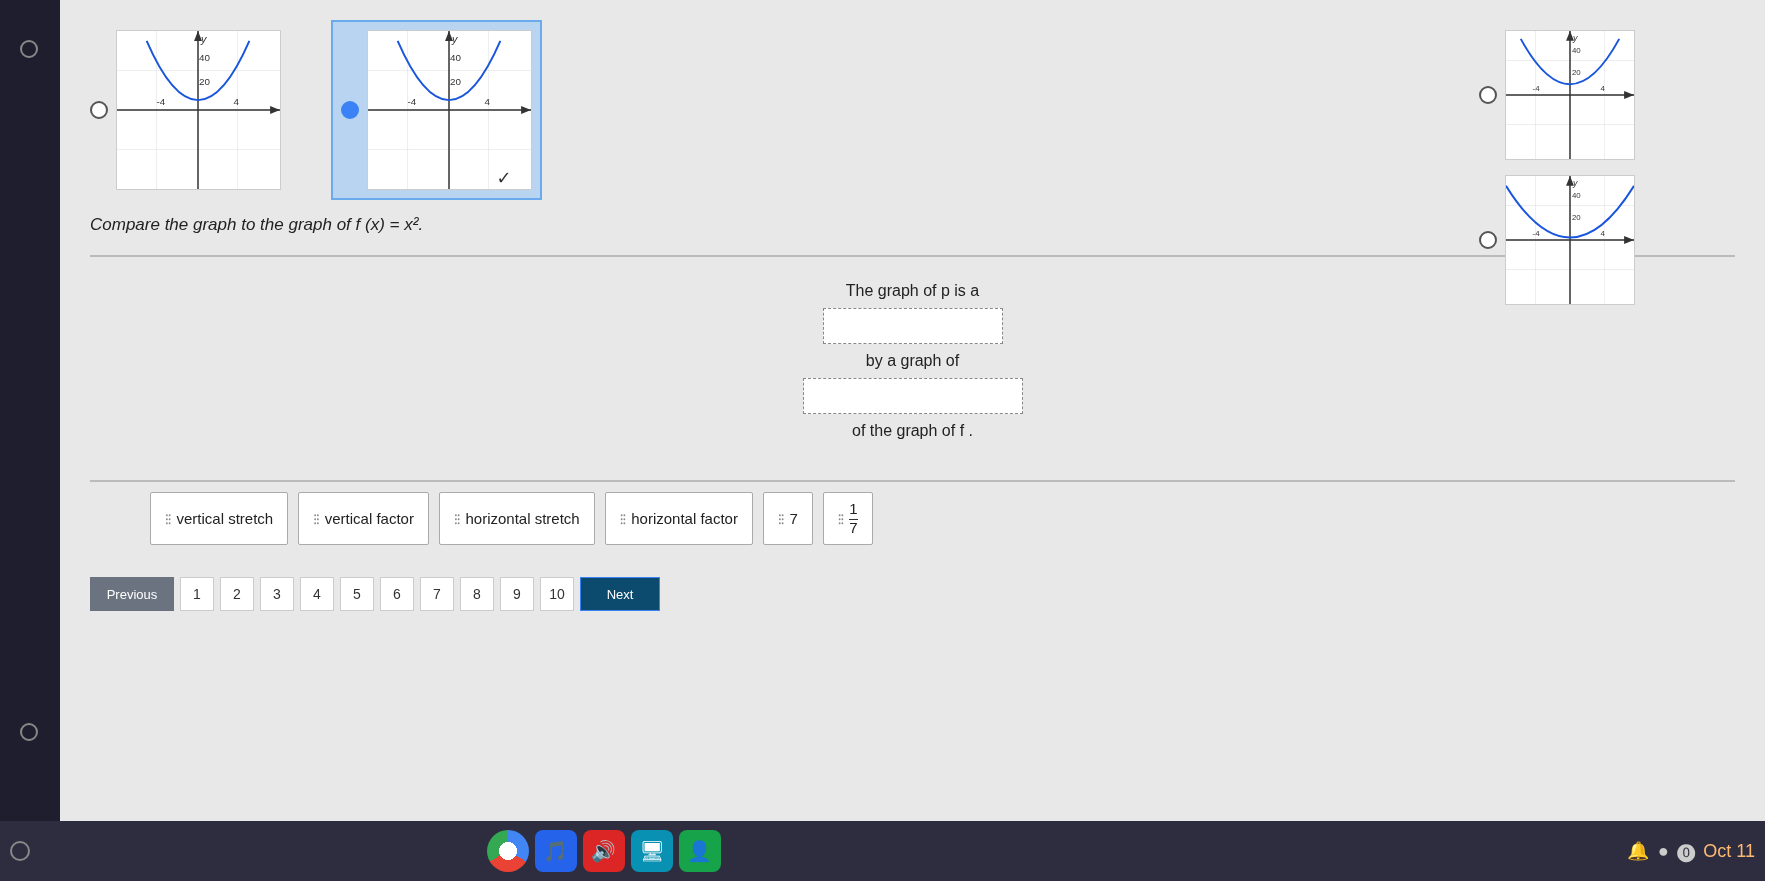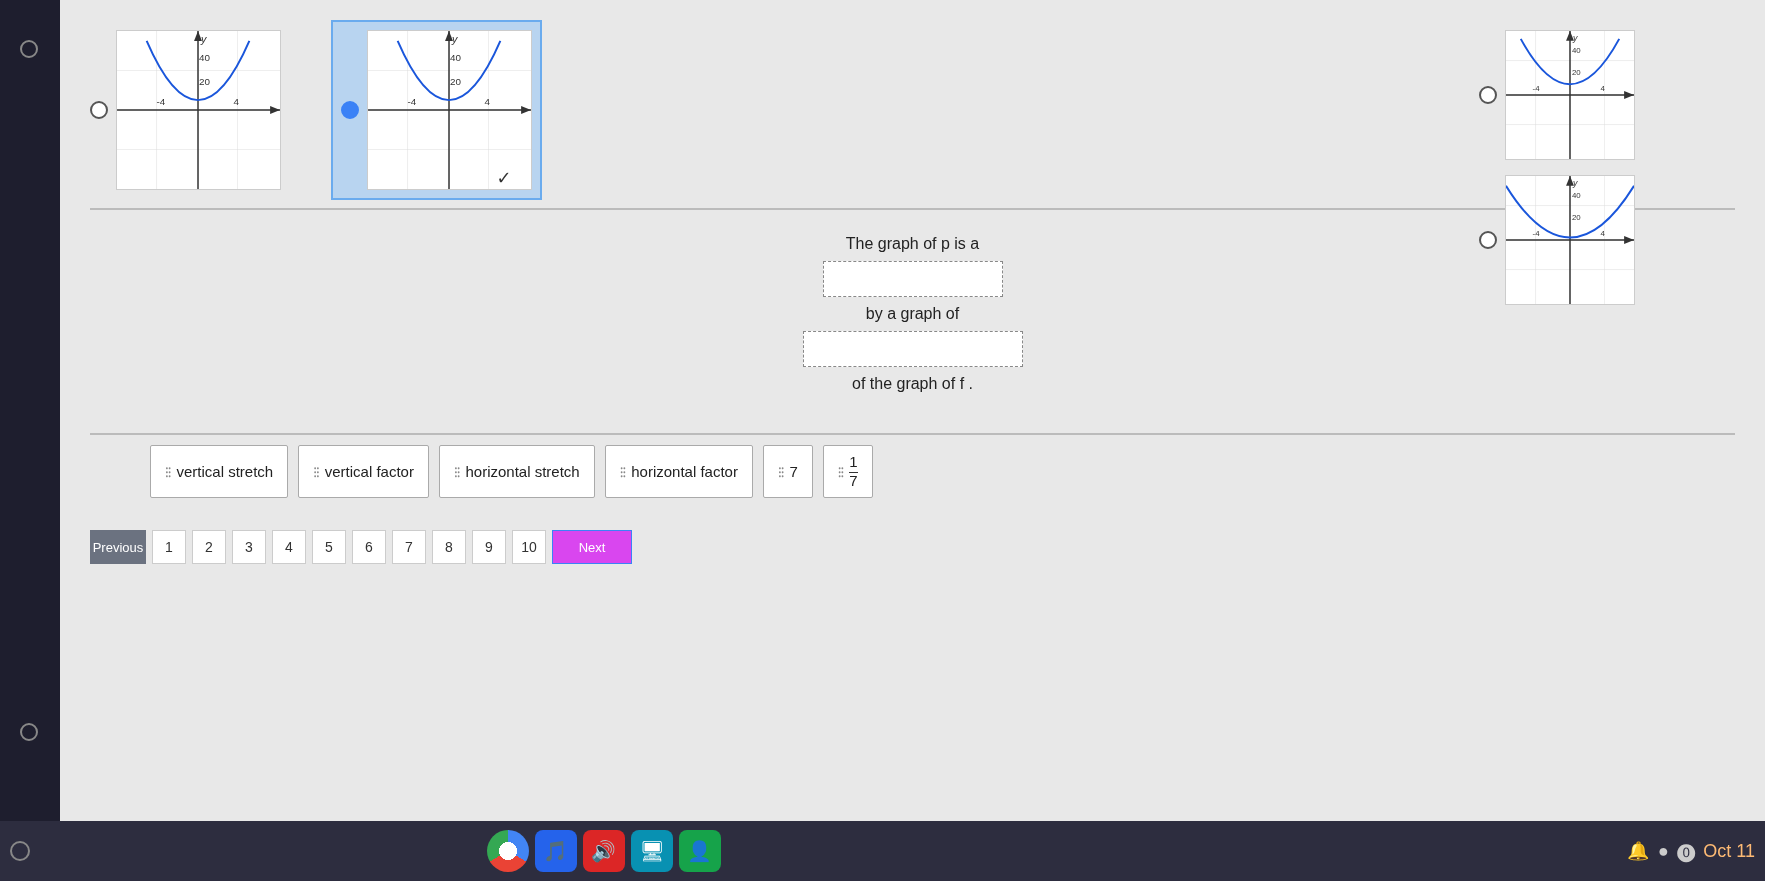--- a/index.html
+++ b/index.html
@@ -152,26 +152,26 @@
       background: white;
       cursor: pointer;
       font-size: 14px;
       color: #333;
     }
 
     .page-btn.prev {
       background: #6b7280;
       color: white;
       border-color: #6b7280;
-      width: 56px;
+      width: 84px;
       font-size: 13px;
     }
 
     .page-btn.next {
-      background: #d946ef;
+      background: #0c4a6e;
       color: white;
       border-color: #3b82f6;
       width: 80px;
       font-size: 13px;
     }
 
     
     .taskbar {
       position: absolute;
       bottom: 0;
@@ -389,20 +389,24 @@
 
             <path d="M 0,10 Q 65,115 130,10" stroke="#1a56db" stroke-width="2" fill="none"></path>
           </svg>
         </div>
       </div>
 
     </div>
 
   </div>
 
+  <div class="question-text">
+    <span>Compare the graph to the graph of</span>
+    <span> <em>f</em> (<em>x</em>) = <em>x</em>².</span>
+  </div>
 
   <div class="separator-line"></div>
 
   <div class="fill-blank-row">
     <span>The graph of p is a</span>
     <div class="blank-box"></div>
     <span>by a graph of</span>
     <div class="blank-box blank-box-wide"></div>
     <span>of the graph of f .</span>
   </div>

